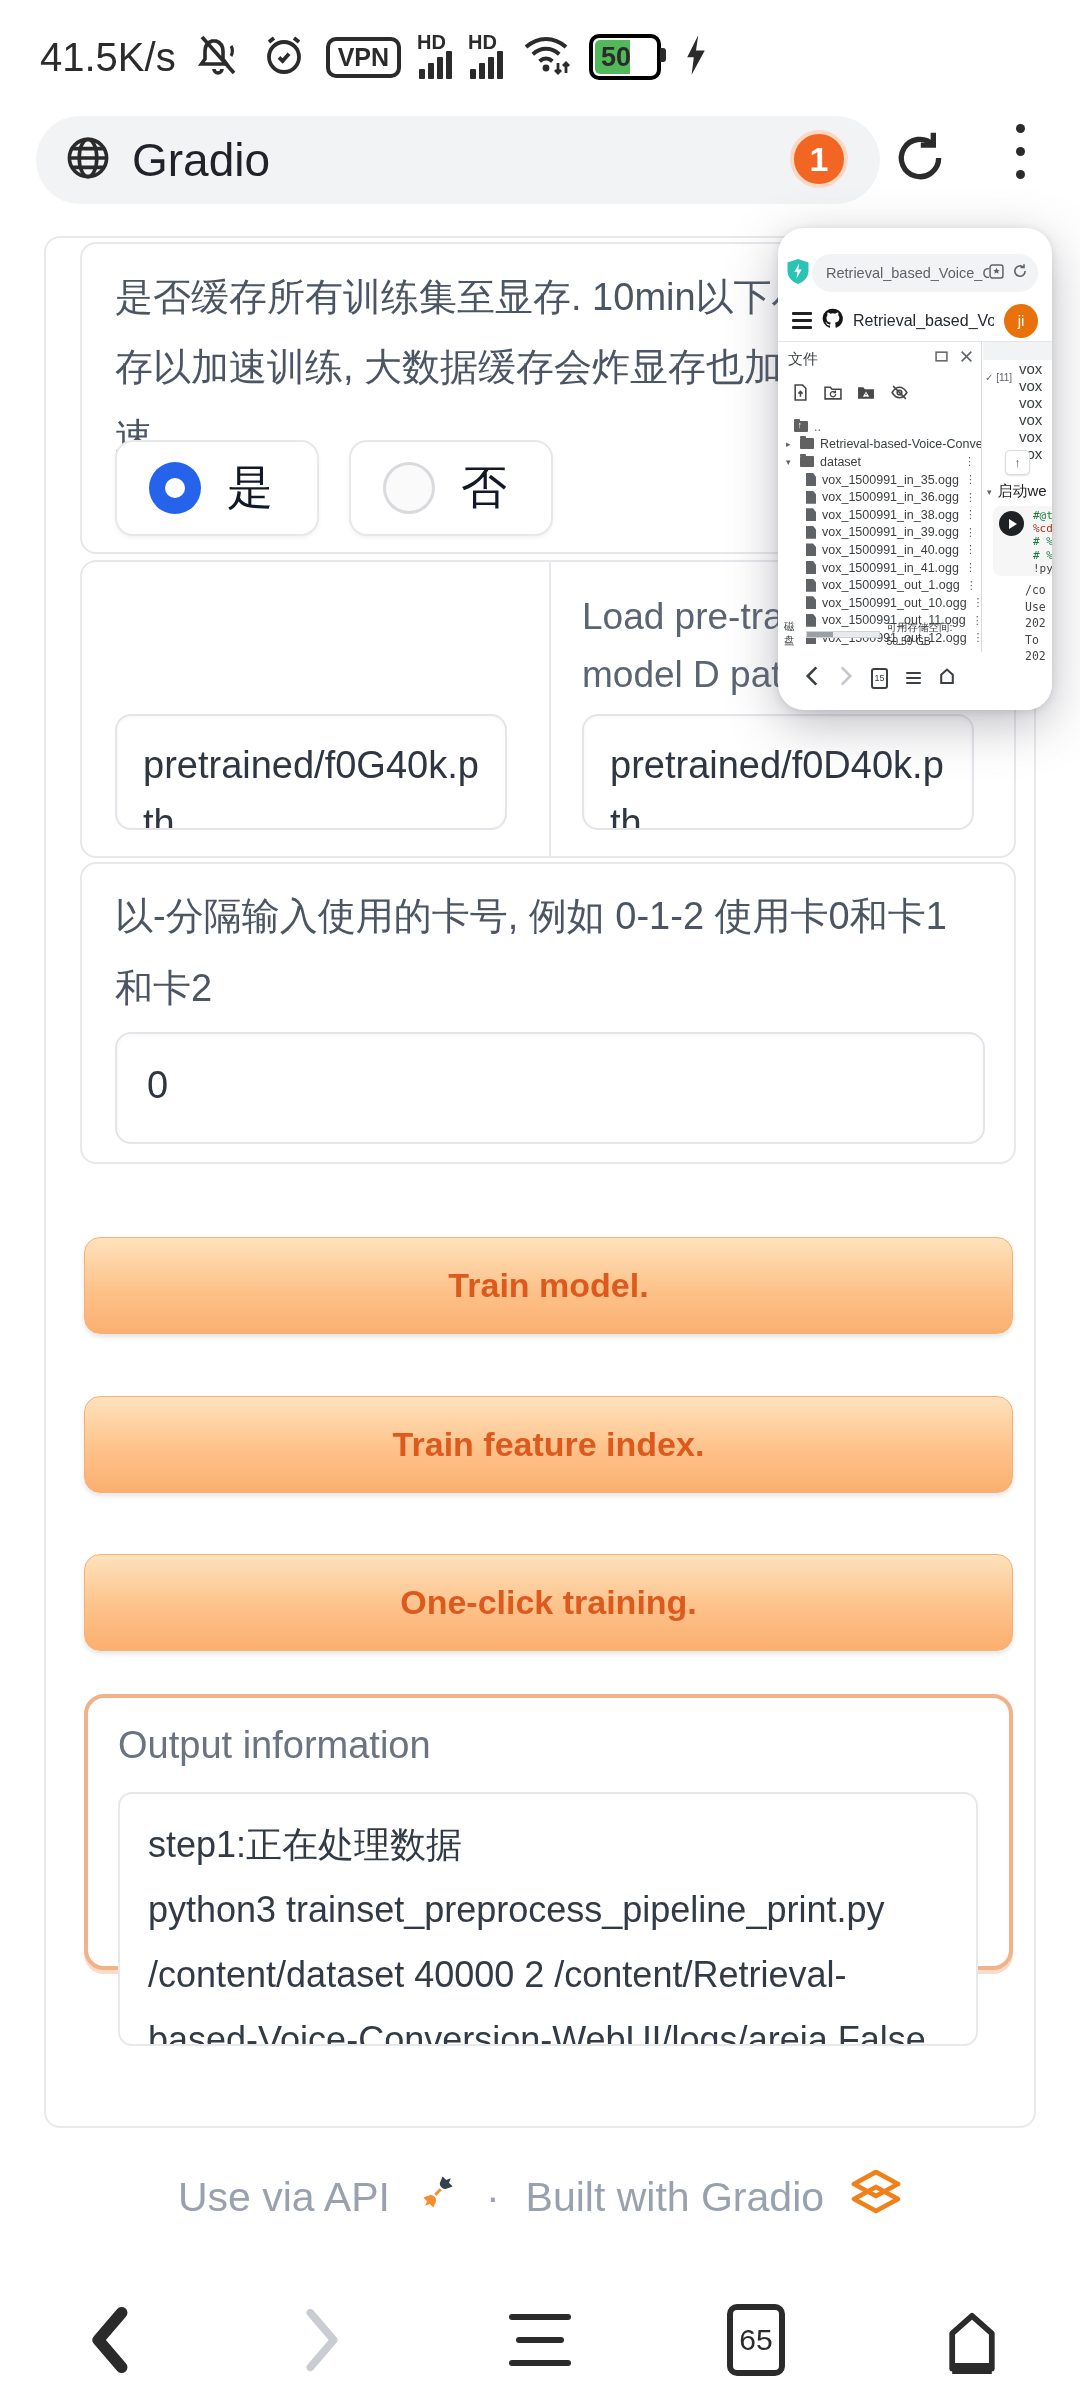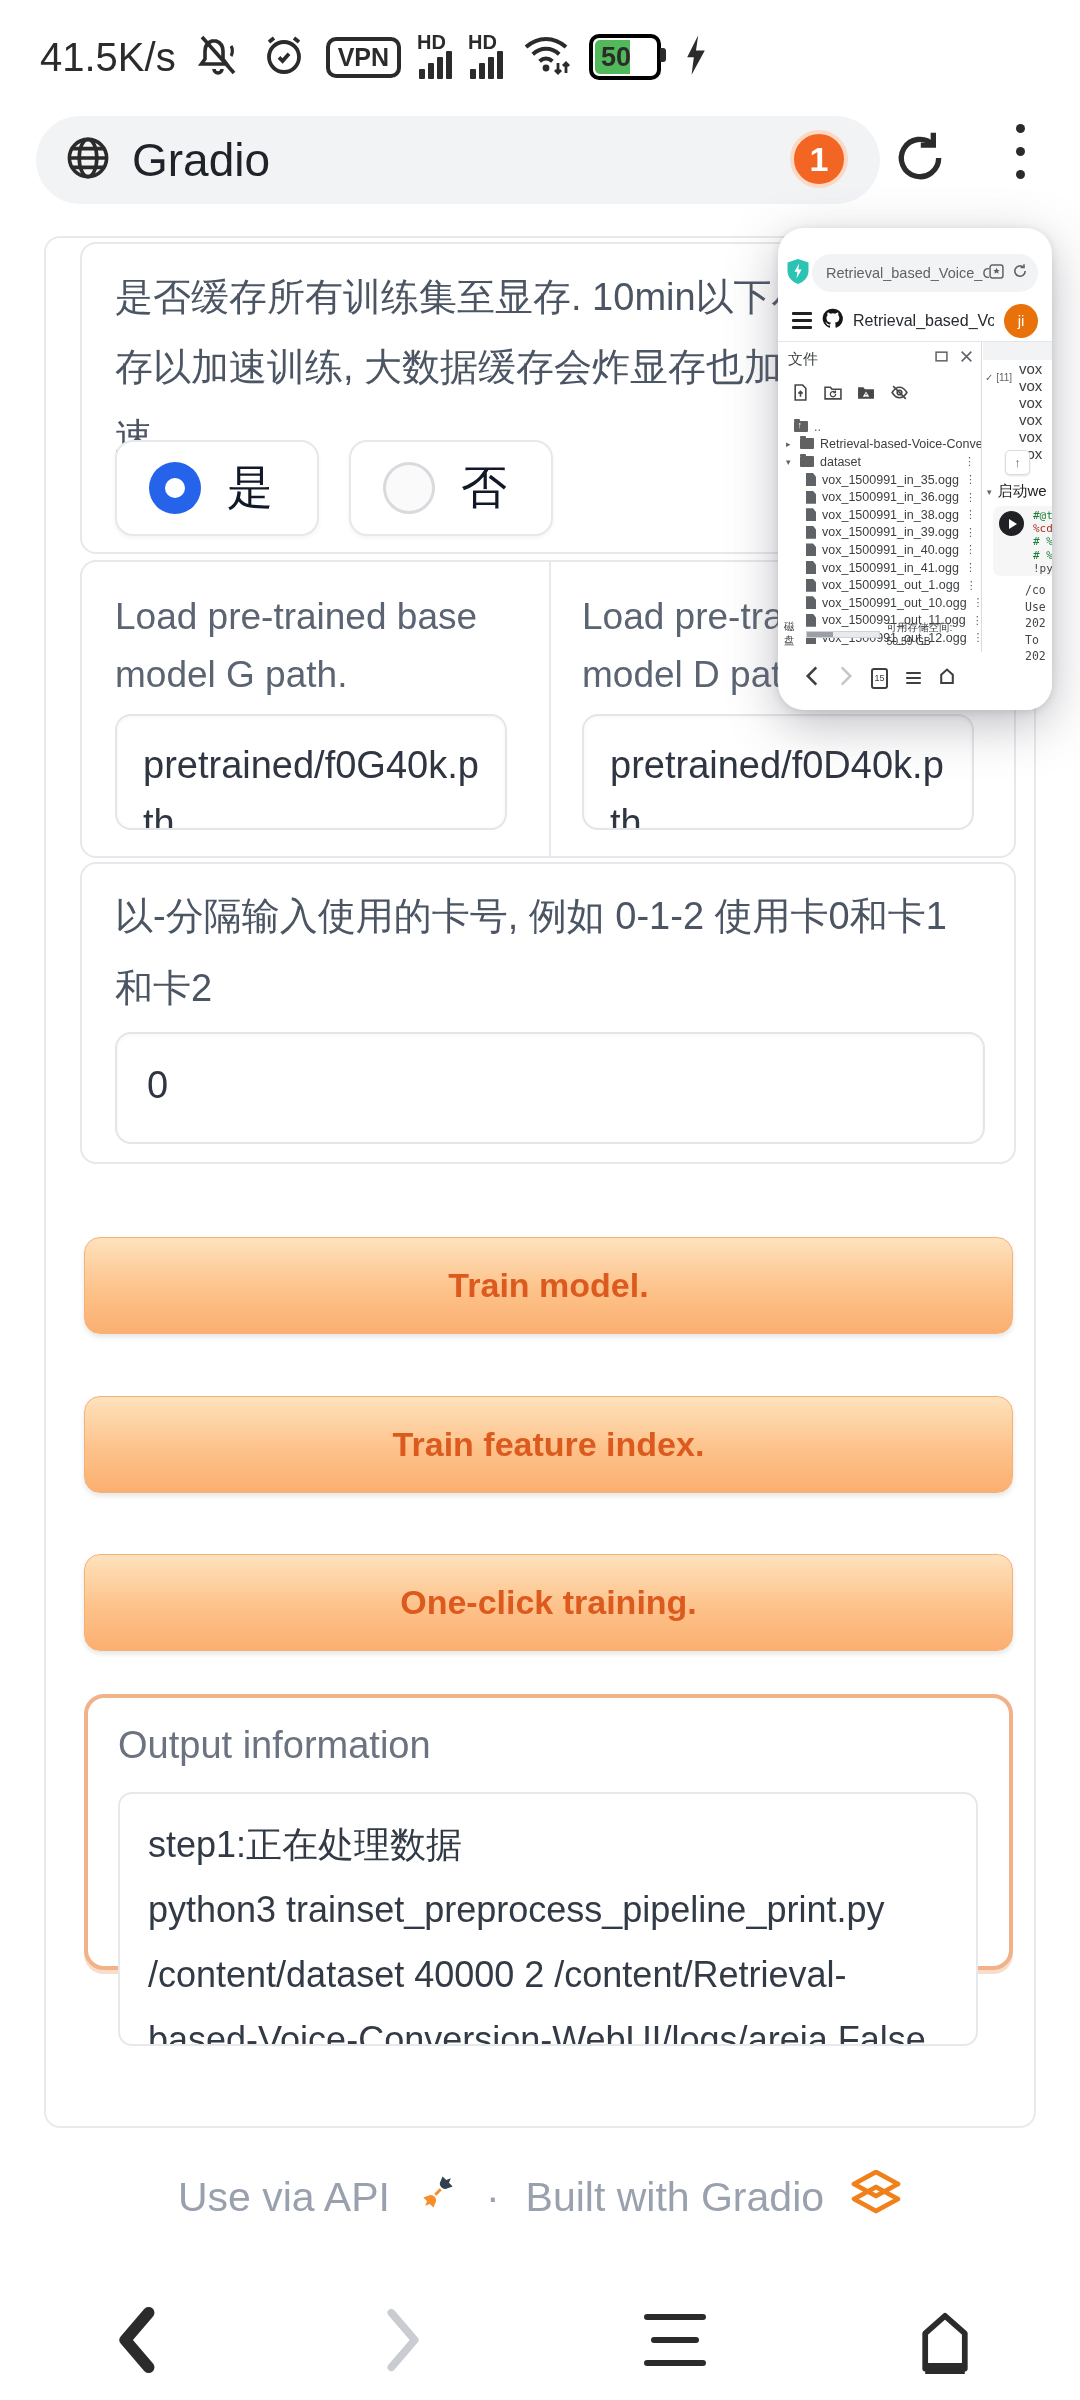--- a/index.html
+++ b/index.html
@@ -241,21 +241,20 @@
       </div>
       <div class="radio-box">
         <span class="radio-dot unchecked"></span>
         <span class="radio-label">否</span>
       </div>
     </div>
   </div>
 
   <div class="block blk-paths">
     <div class="col-div"></div>
-    <div class="path-label" style="left:33px">Load pre-trained base model G path.</div>
     <div class="path-input" style="left:33px">pretrained/f0G40k.pth</div>
     <div class="path-label" style="left:500px">Load pre-trained base model D path.</div>
     <div class="path-input" style="left:500px">pretrained/f0D40k.pth</div>
   </div>
 
   <div class="block blk-gpu">
     <div class="gpu-text">以-分隔输入使用的卡号, 例如 0-1-2 使用卡0和卡1
 和卡2</div>
     <div class="gpu-input">0</div>
   </div>
@@ -517,20 +516,23 @@
         </svg>
     </div>
     <div class="nav-slot">
       <span class="ham">
           <i></i>
           <i></i>
           <i></i>
         </span>
     </div>
     <div class="nav-slot">
+      <span class="tab-box">65</span>
+    </div>
+    <div class="nav-slot">
       <svg width="66" height="72" viewBox="0 0 30 32">
           <path d="M6 29V13l9-8 9 8v16z" fill="none" stroke="#2b2b2b" stroke-width="2.6" stroke-linejoin="round"></path>
           <path d="M6 29h18" stroke="#2b2b2b" stroke-width="5"></path>
         </svg>
     </div>
   </div>
 
 </div>
 
 </body></html>

